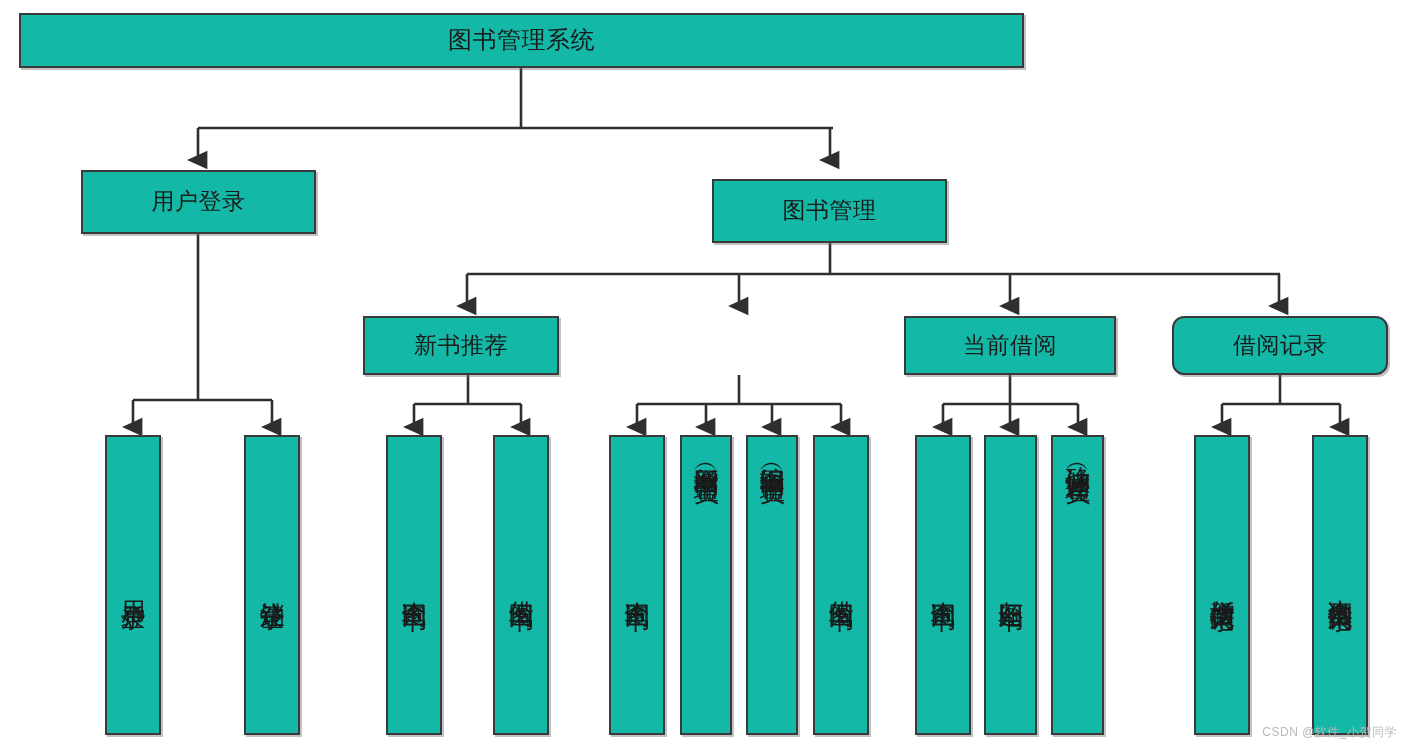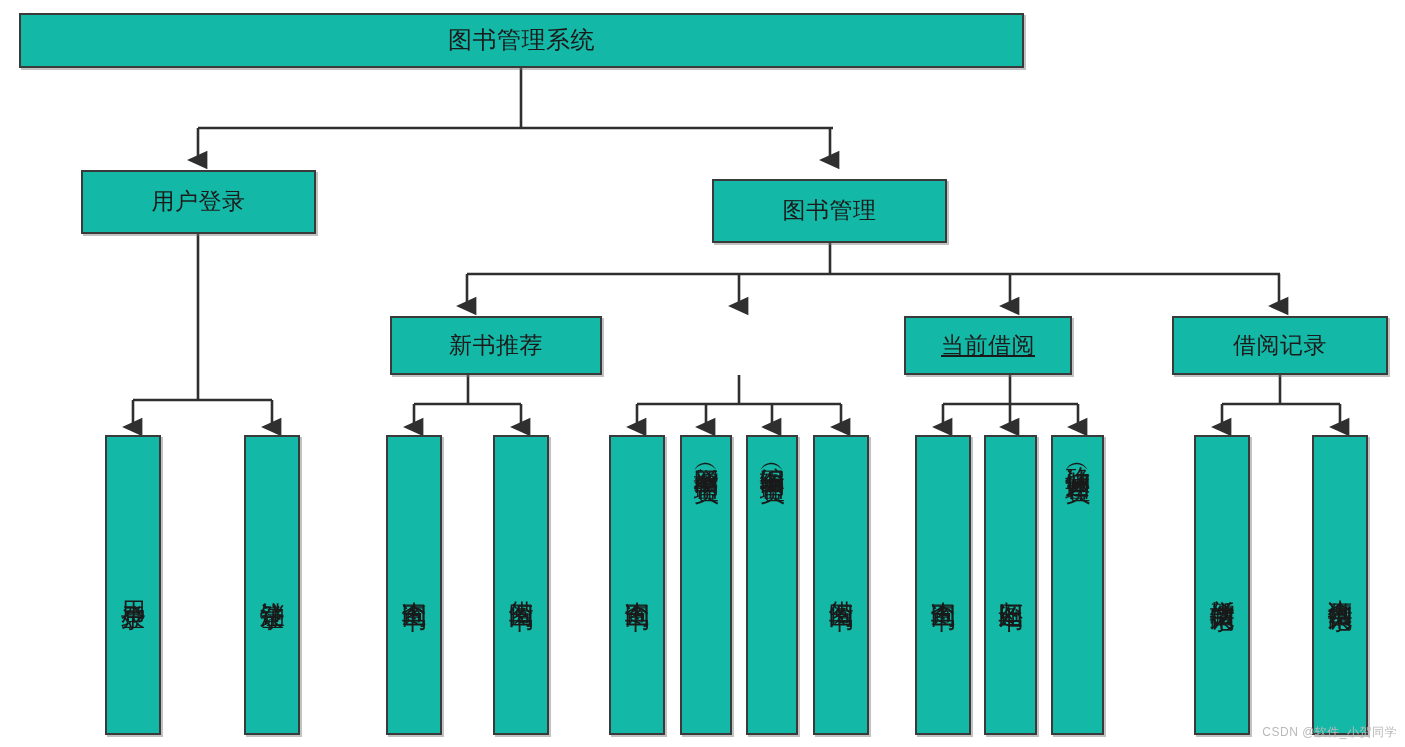--- a/index.html
+++ b/index.html
@@ -136,27 +136,27 @@
     <span class="label">图书管理系统</span>
   </div>
 
   <div class="node horizontal" style="left:81px; top:170px; width:235px; height:64px;">
     <span class="label">用户登录</span>
   </div>
   <div class="node horizontal" style="left:712px; top:170px; width:235px; height:64px;margin-top:9px;">
     <span class="label">图书管理</span>
   </div>
 
-  <div class="node horizontal" style="left:363px; top:316px; width:212px; height:59px;margin-left:27px;">
+  <div class="node horizontal" style="left:363px; top:316px; width:196px; height:59px;">
     <span class="label">新书推荐</span>
   </div>
-  <div class="node horizontal" style="left:904px; top:316px; width:168px; height:59px;text-decoration:underline;">
+  <div class="node horizontal" style="left:904px; top:316px; width:212px; height:59px;">
     <span class="label">当前借阅</span>
   </div>
-  <div class="node horizontal" style="left:1172px; top:316px; width:216px; height:59px;">
+  <div class="node horizontal" style="left:1172px; top:316px; width:216px; height:59px;border-radius:12px;">
     <span class="label">借阅记录</span>
   </div>
 
   <div class="node vertical centered" style="left:105px; top:435px; width:56px; height:300px;">
     <span class="label">用户登录</span>
   </div>
   <div class="node vertical centered" style="left:244px; top:435px; width:56px; height:300px;">
     <span class="label">注销登录</span>
   </div>
 

